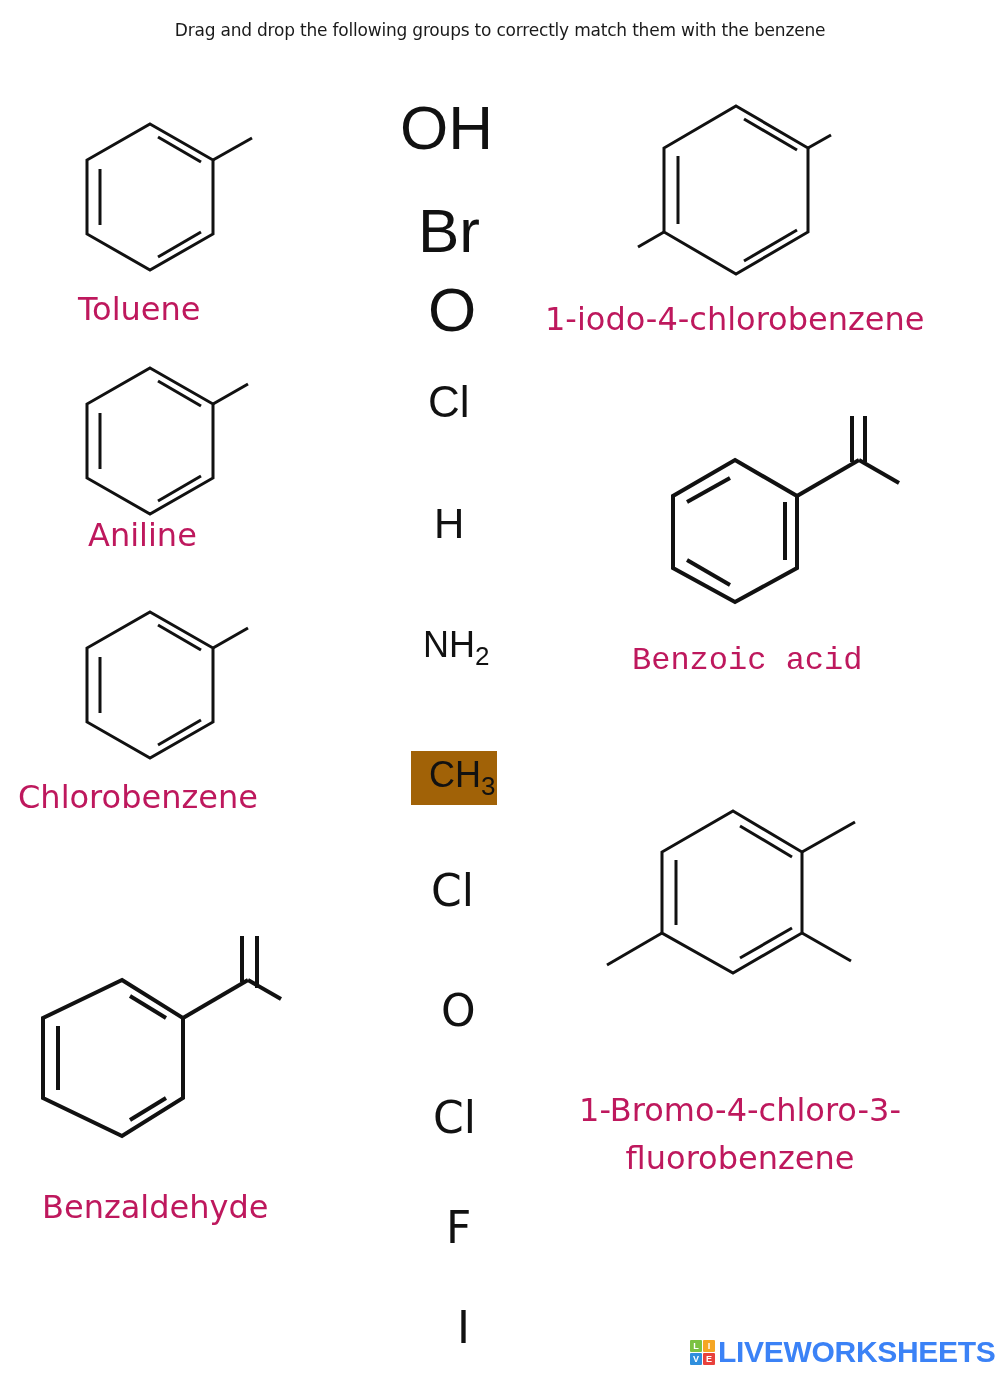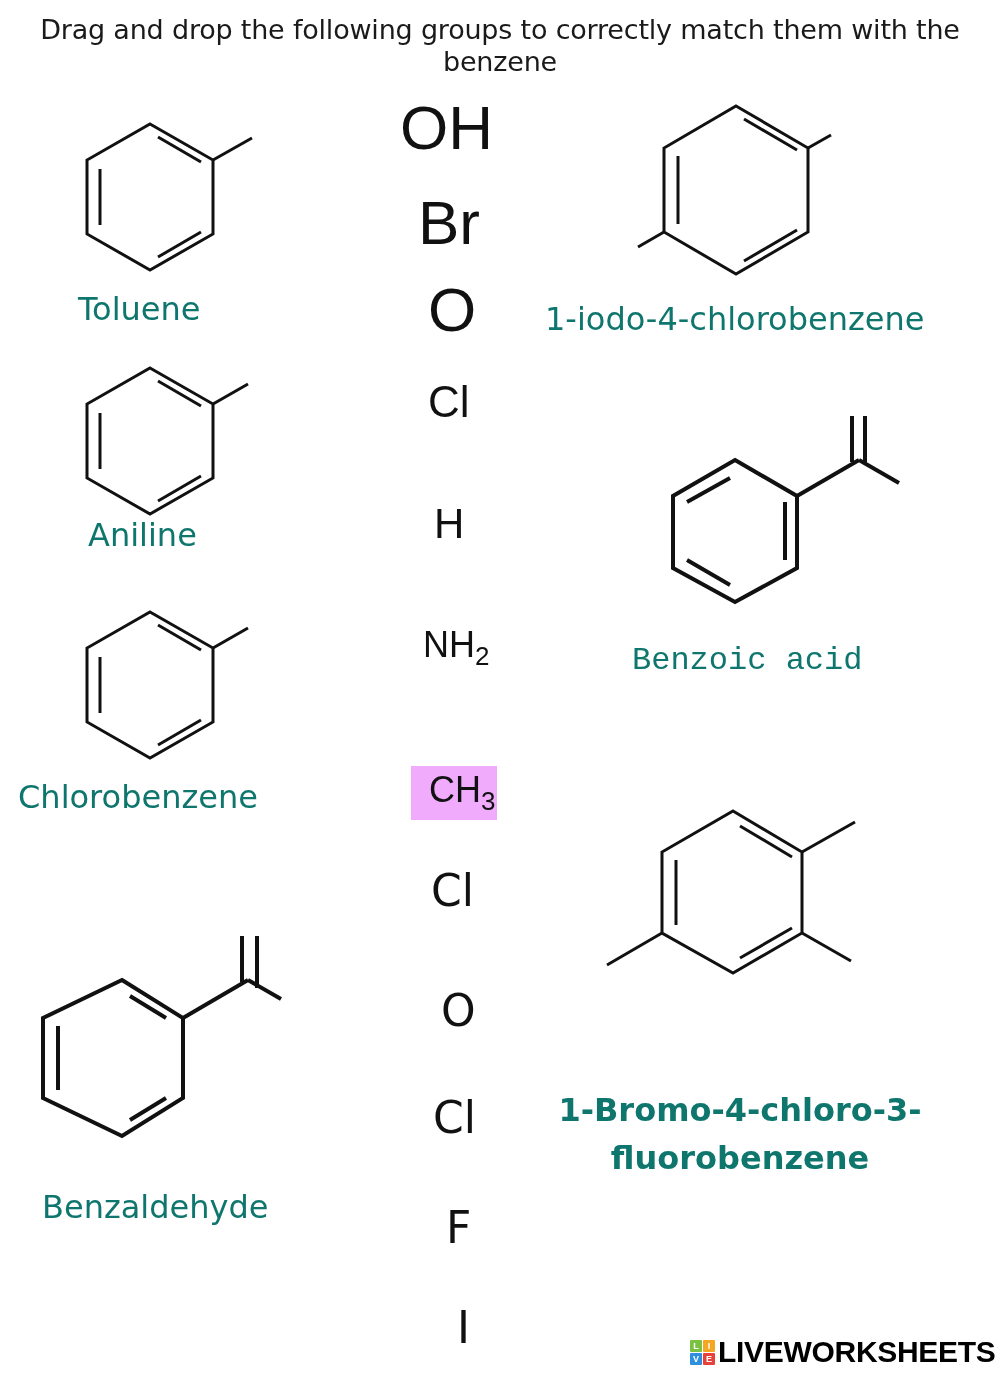--- a/index.html
+++ b/index.html
@@ -1,30 +1,30 @@
 <!DOCTYPE html>
 <html><head>
 <meta charset="utf-8">
 <style>
   html, body { margin: 0; padding: 0; background: #ffffff; }
   body { width: 1000px; height: 1375px; position: relative; overflow: hidden; font-family: "Liberation Sans", sans-serif; color: #111; }
-  .instructions { position: absolute; left: 40px; top: 14px; width: 920px; text-align: center; font-family: "DejaVu Sans", sans-serif; font-size: 27px; line-height: 32px; color: #1a1a1a; letter-spacing: -0.2px; }
+  .instructions { position: absolute; left: 40px; top: 14px; width: 920px; text-align: center; font-family: "DejaVu Sans", sans-serif; font-size: 17px; line-height: 32px; color: #1a1a1a; letter-spacing: -0.2px; }
   .mol { position: absolute; }
   .mol svg { display: block; }
-  .mol-label { position: absolute; font-family: "DejaVu Sans", sans-serif; font-size: 32px; color: #0f766e; white-space: nowrap; }
-  .mol-label.wrap { white-space: normal; text-align: center; line-height: 48px; font-weight: bold; }
+  .mol-label { position: absolute; font-family: "DejaVu Sans", sans-serif; font-size: 32px; color: #be185d; white-space: nowrap; }
+  .mol-label.wrap { white-space: normal; text-align: center; line-height: 48px; }
   .group { position: absolute; font-family: "Liberation Sans", sans-serif; font-size: 62px; color: #111; cursor: grab; line-height: 1; }
   .group.dv { font-family: "DejaVu Sans", sans-serif; font-size: 44px; }
   .group.img { font-size: 36px; }
   .group sub { font-size: 26px; vertical-align: -8px; }
-  .group.boxed { background: #f0abfc; padding: 6px 2px 6px 18px; margin-top: 15px; }
+  .group.boxed { background: #a16207; padding: 6px 2px 6px 18px; }
   .logo { position: absolute; left: 690px; top: 1335px; display: flex; align-items: center; }
   .logo-tiles { display: grid; grid-template-columns: 12px 12px; grid-template-rows: 12px 12px; gap: 1px; margin-right: 3px; }
   .tile { width: 12px; height: 12px; font-size: 9px; font-weight: bold; color: #fff; text-align: center; line-height: 12px; font-family: "Liberation Sans", sans-serif; border-radius: 1px; }
-  .logo-text { font-family: "Liberation Sans", sans-serif; font-weight: bold; font-size: 30px; color: #000000; letter-spacing: -0.3px; }
+  .logo-text { font-family: "Liberation Sans", sans-serif; font-weight: bold; font-size: 30px; color: #3b82f6; letter-spacing: -0.3px; }
 </style>
 </head>
 <body>
 
 <div class="instructions">
   <div>Drag and drop the following groups to correctly match them with the benzene</div>
 </div>
 
 <div class="mol" style="left:80px;top:120px;">
   <svg width="180" height="155" viewBox="0 0 180 155">
@@ -123,21 +123,21 @@
       <line x1="62" y1="128" x2="7" y2="160"></line>
     </g>
   </svg>
 </div>
 <div class="mol-label wrap" style="left:545px;top:1086px;width:390px;">
   <div>1-Bromo-4-chloro-3-</div>
   <div>fluorobenzene</div>
 </div>
 
 <div class="group" style="left:400px;top:97px;">OH</div>
-<div class="group" style="left:418px;top:192px;">Br</div>
+<div class="group" style="left:418px;top:200px;">Br</div>
 <div class="group" style="left:428px;top:279px;">O</div>
 <div class="group img" style="left:428px;top:380px;font-size:44px;">Cl</div>
 <div class="group img" style="left:434px;top:503px;font-size:42px;">H</div>
 <div class="group img" style="left:423px;top:627px;">
   <span>NH</span><sub>2</sub>
 </div>
 <div class="group img boxed" style="left:411px;top:751px;">
   <span>CH</span><sub>3</sub>
 </div>
 <div class="group dv" style="left:431px;top:869px;">Cl</div>

